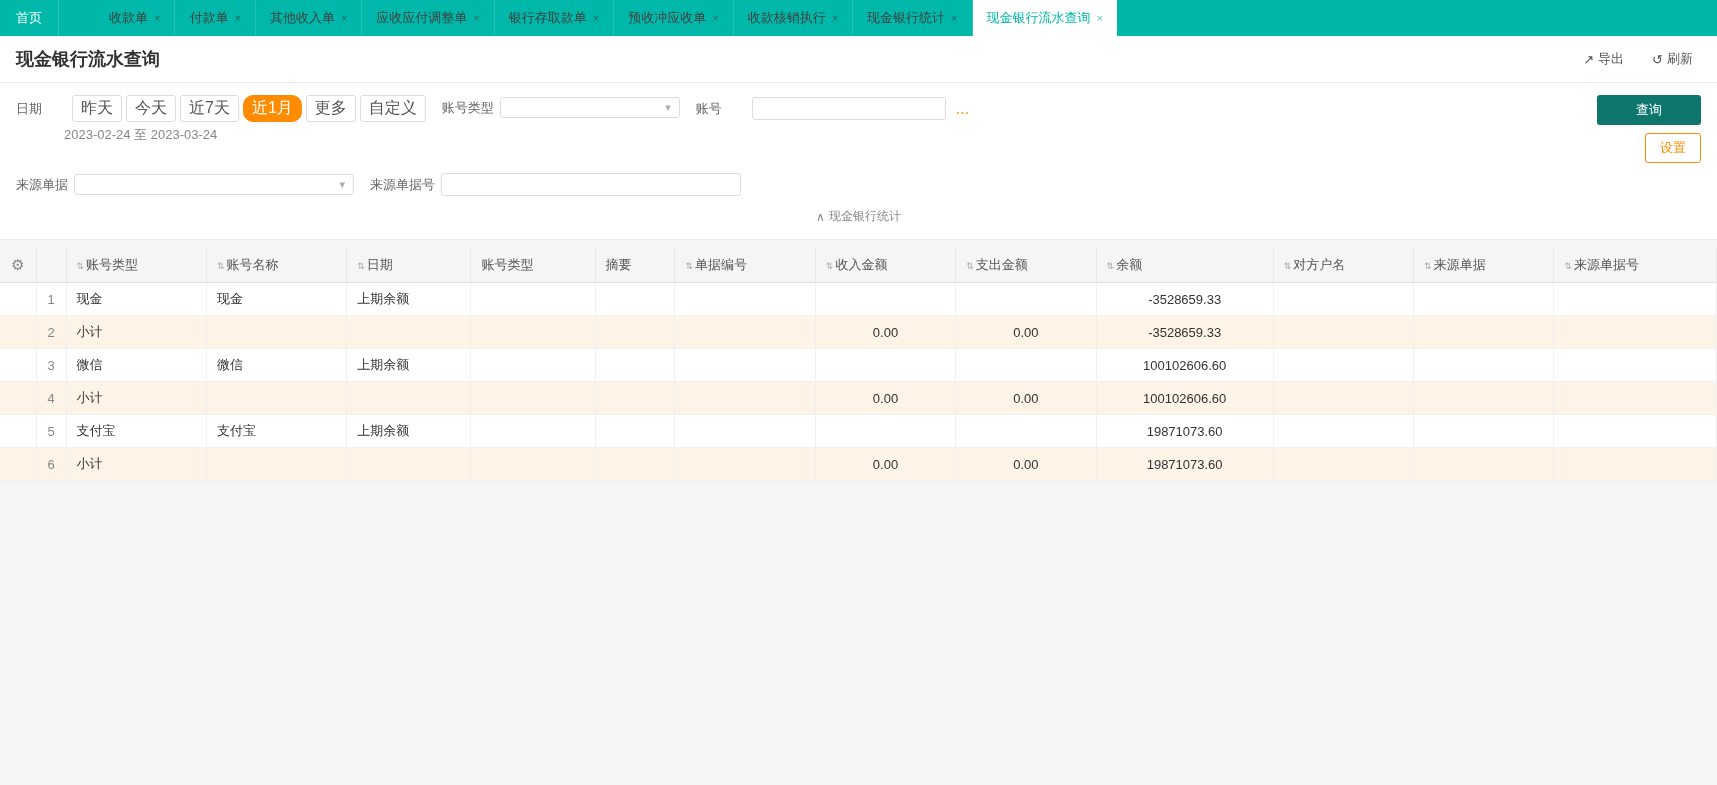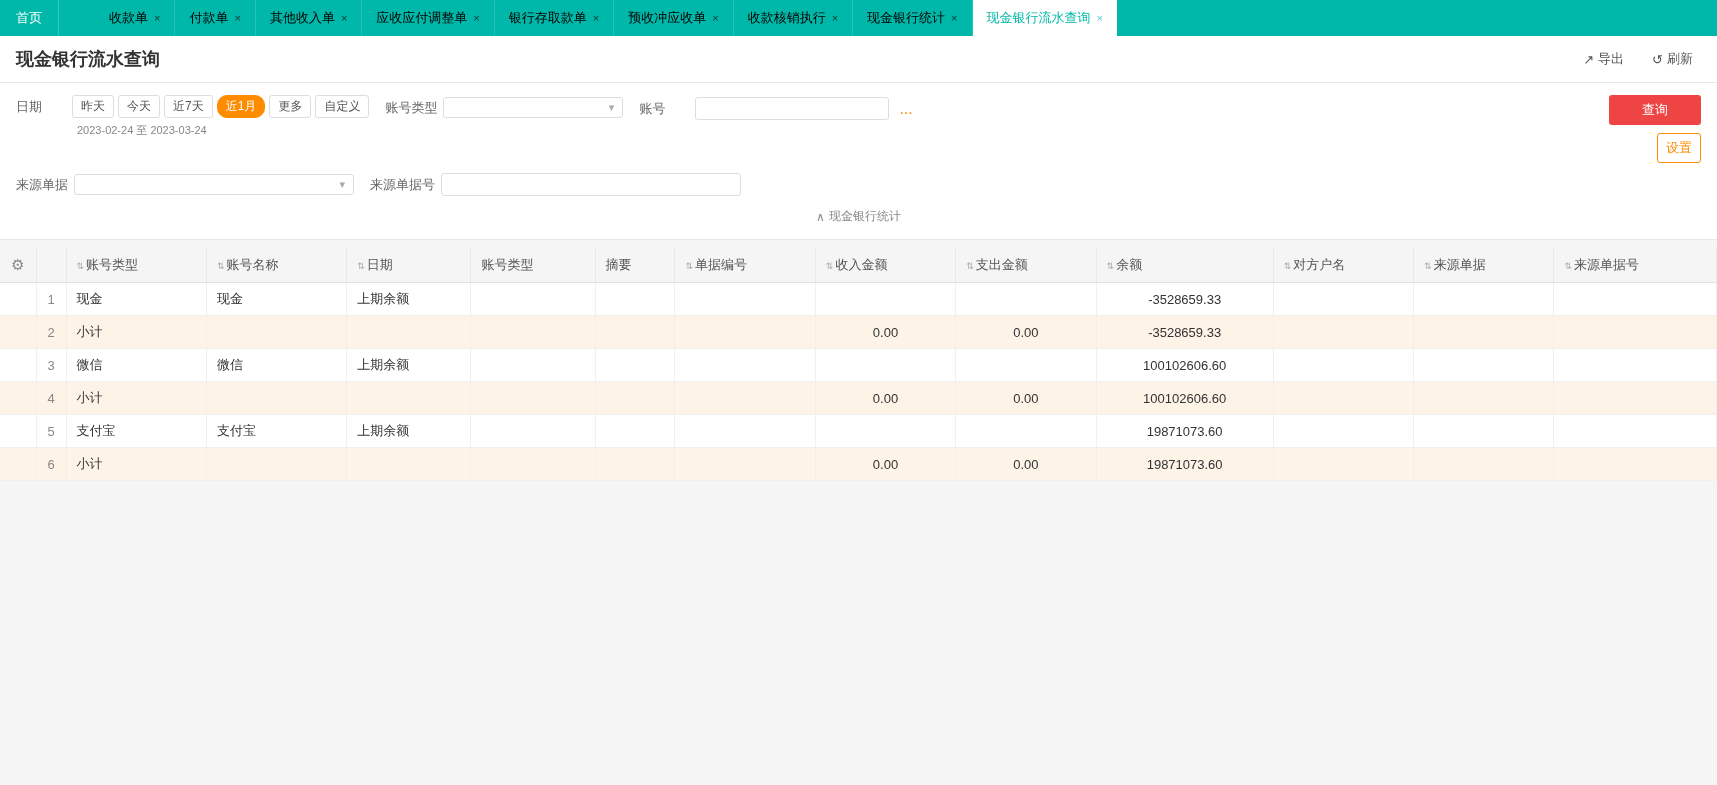--- a/index.html
+++ b/index.html
@@ -9,21 +9,21 @@
     .top-nav {
       background: #00b8a9;
       display: flex;
       align-items: center;
       height: 36px;
       padding: 0 0;
       overflow: hidden;
       gap: 36px;
     }
     .nav-item {
-      color: #000000;
+      color: #404040;
       padding: 0 14px;
       height: 100%;
       display: flex;
       align-items: center;
       cursor: pointer;
       white-space: nowrap;
       font-size: 13px;
       border-right: 1px solid rgba(255,255,255,0.15);
     }
     .nav-item.active {
@@ -90,34 +90,34 @@
     .date-options {
       display: flex;
       align-items: center;
       gap: 4px;
     }
     .date-btn {
       padding: 2px 8px;
       border: 1px solid #ddd;
       border-radius: 3px;
       cursor: pointer;
-      font-size: 12px;
+      font-size: 16px;
       color: #555;
       background: #fff;
     }
     .date-btn.active {
       background: #ff8c00;
       border-color: #ff8c00;
       color: #fff;
       border-radius: 10px;
     }
     .date-range {
-      font-size: 11px;
+      font-size: 13px;
       color: #888;
-      margin-left: 19px;
+      margin-left: 6px;
     }
     .filter-select {
       display: flex;
       align-items: center;
       border: 1px solid #ddd;
       border-radius: 3px;
       padding: 3px 8px;
       min-width: 160px;
       cursor: pointer;
       background: #fff;
@@ -145,34 +145,34 @@
       justify-content: center;
       align-items: center;
       padding: 6px 0 2px 0;
       color: #888;
       cursor: pointer;
       font-size: 12px;
       gap: 4px;
     }
 
     .btn-query {
-      background: #ef4444;
+      background: #0f766e;
       color: #fff;
       border: none;
       border-radius: 3px;
       padding: 6px 18px;
       cursor: pointer;
       font-size: 13px;
     }
     .btn-settings {
       background: #fff;
       color: #ff8c00;
       border: 1px solid #ff8c00;
       border-radius: 3px;
-      padding: 5px 8px;
+      padding: 5px 14px;
       cursor: pointer;
       font-size: 13px;
       margin-top: 4px;
       margin-left: 48px;
     }
 
     
     .table-container {
       background: #fff;
       margin-top: 8px;

